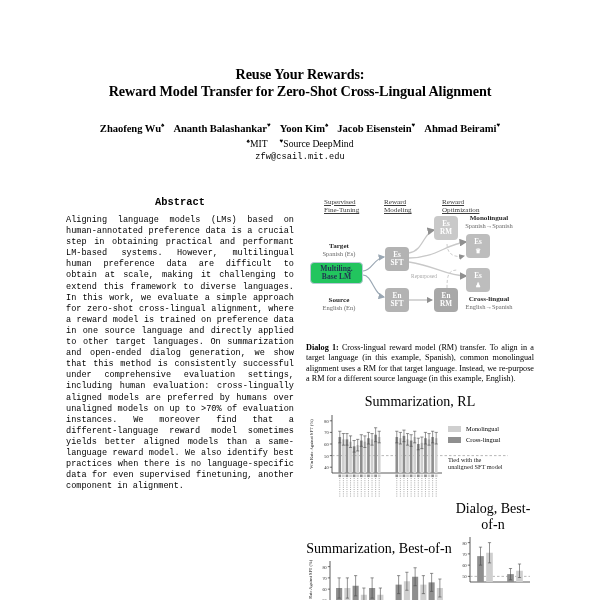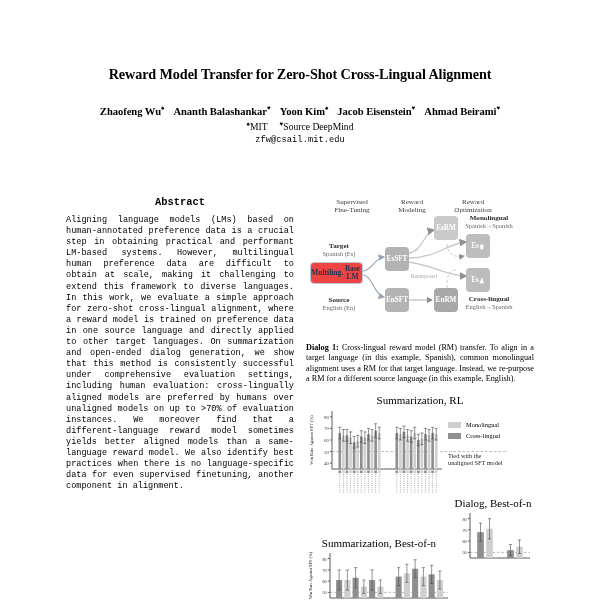--- a/index.html
+++ b/index.html
@@ -105,42 +105,42 @@
 
   
   .figure1 {
     position: relative;
     width: 228px;
     height: 143px;
     margin: 0 0 4px 0;
   }
   .stage-label {
     position: absolute;
-    text-align: center;
     font-size: 7.1px;
     line-height: 8.4px;
     color: #3b3b3b;
     font-family: "Liberation Serif", serif;
+    text-decoration: underline;
   }
   .node {
     position: absolute;
     box-sizing: border-box;
     border-radius: 4px;
     text-align: center;
     font-size: 7.2px;
     line-height: 8.3px;
     color: #ffffff;
     display: flex;
-    flex-direction: row;
+    flex-direction: column;
     align-items: center;
     justify-content: center;
     font-weight: bold;
   }
   .node.base {
-    background: #ef4444;
+    background: #22c55e;
     color: #1f3550;
     border: 1px solid #b9c7d6;
     font-weight: bold;
     font-size: 7.6px;
   }
   .node.sft   { background: #b3b3b3; }
   .node.rm    { background: #c9c9c9; }
   .node.rm-en { background: #a8a8a8; }
   .node.out   { background: #bdbdbd; }
   .side-label {
@@ -164,21 +164,21 @@
     line-height: 10.4px;
     text-align: justify;
     margin: 2px 0 9px 0;
   }
   .figcaption b { font-weight: bold; }
 
   
   .chartblock { width: 228px; }
   .chart-title {
     text-align: center;
-    font-size: 11px;
+    font-size: 14px;
     font-weight: normal;
     margin: 2px 0 1px 0;
     font-family: "Liberation Serif", serif;
   }
   .chart-row { display: flex; }
   .chart-wrap { position: relative; }
   .chart-svg { display: block; }
   .legend-box {
     position: absolute;
     right: 0;
@@ -200,20 +200,21 @@
     line-height: 7.6px;
     color: #222;
   }
 </style>
 </head>
 <body>
 
 <div class="page">
 
   <div class="titleblock">
+    <div class="title-line">Reuse Your Rewards:</div>
     <div class="title-line">Reward Model Transfer for Zero-Shot Cross-Lingual Alignment</div>
 
     <div class="authors">
       <span class="au"><span>Zhaofeng Wu</span><sup class="mark">♠</sup></span><span class="gap"></span><span class="au"><span>Ananth Balashankar</span><sup class="mark">♥</sup></span><span class="gap"></span><span class="au"><span>Yoon Kim</span><sup class="mark">♠</sup></span><span class="gap"></span><span class="au"><span>Jacob Eisenstein</span><sup class="mark">♥</sup></span><span class="gap"></span><span class="au"><span>Ahmad Beirami</span><sup class="mark">♥</sup></span>
     </div>
 
     <div class="affil">
       <span><sup class="mark">♠</sup><span>MIT</span></span><span class="gap"></span><span><sup class="mark">♥</sup><span>Source DeepMind</span></span>
     </div>
 

